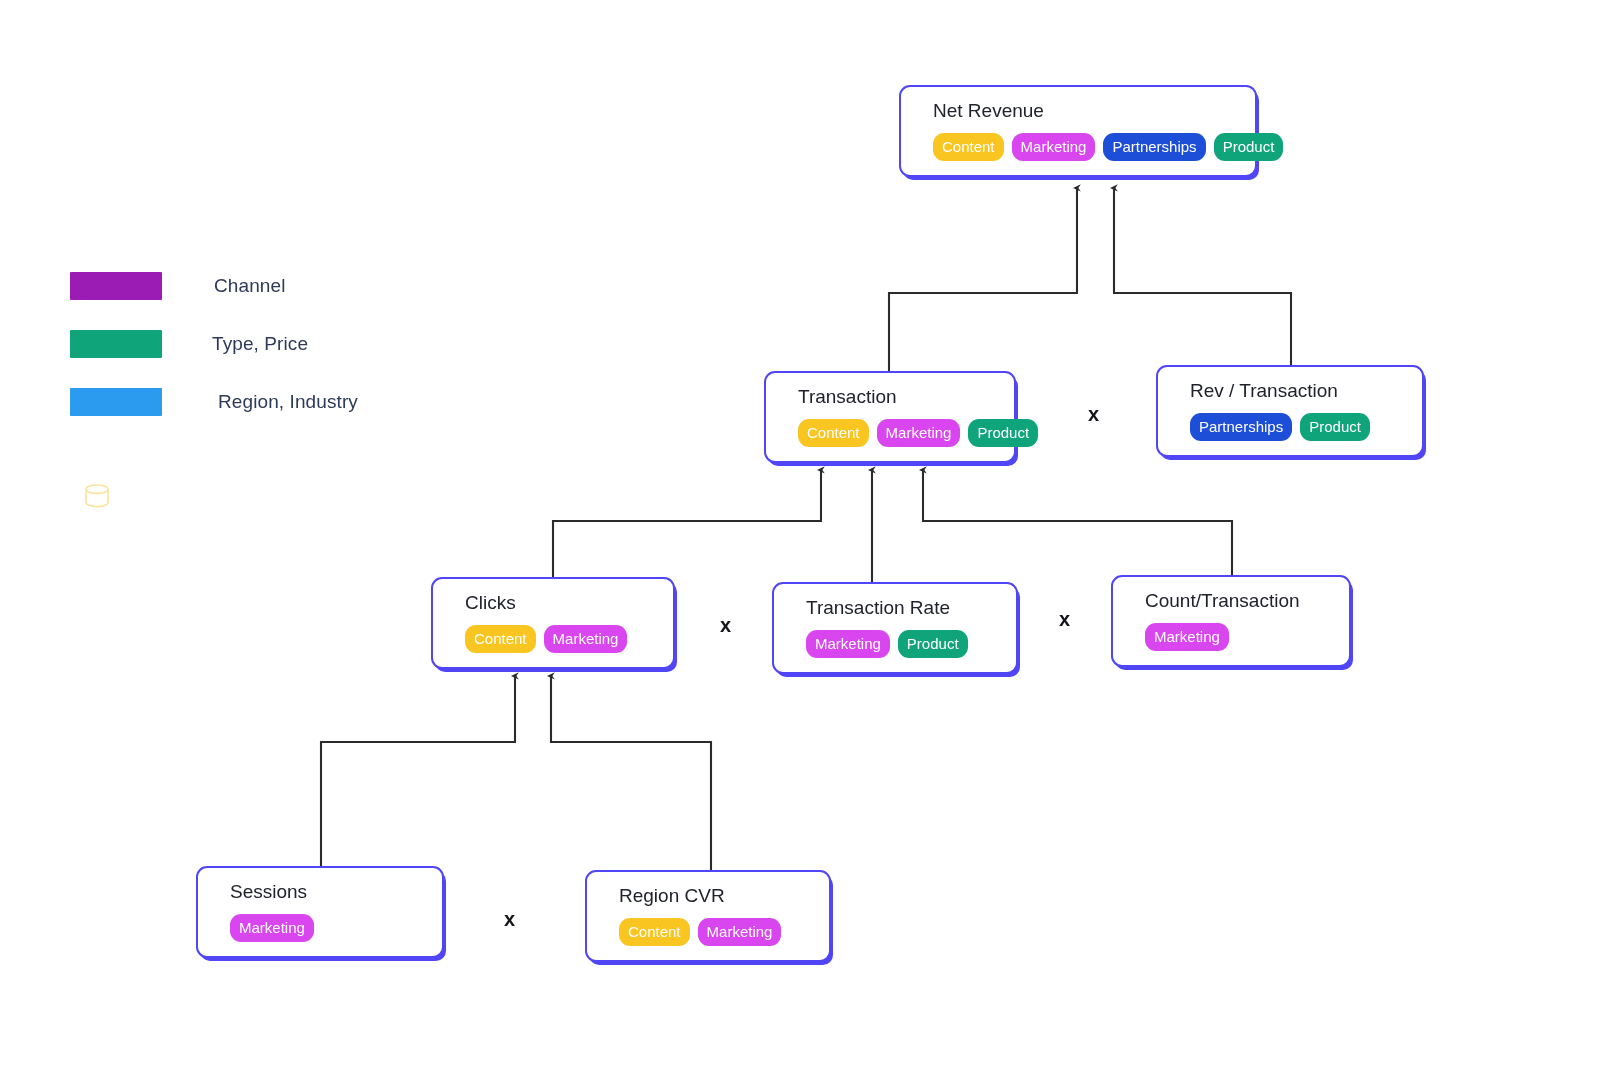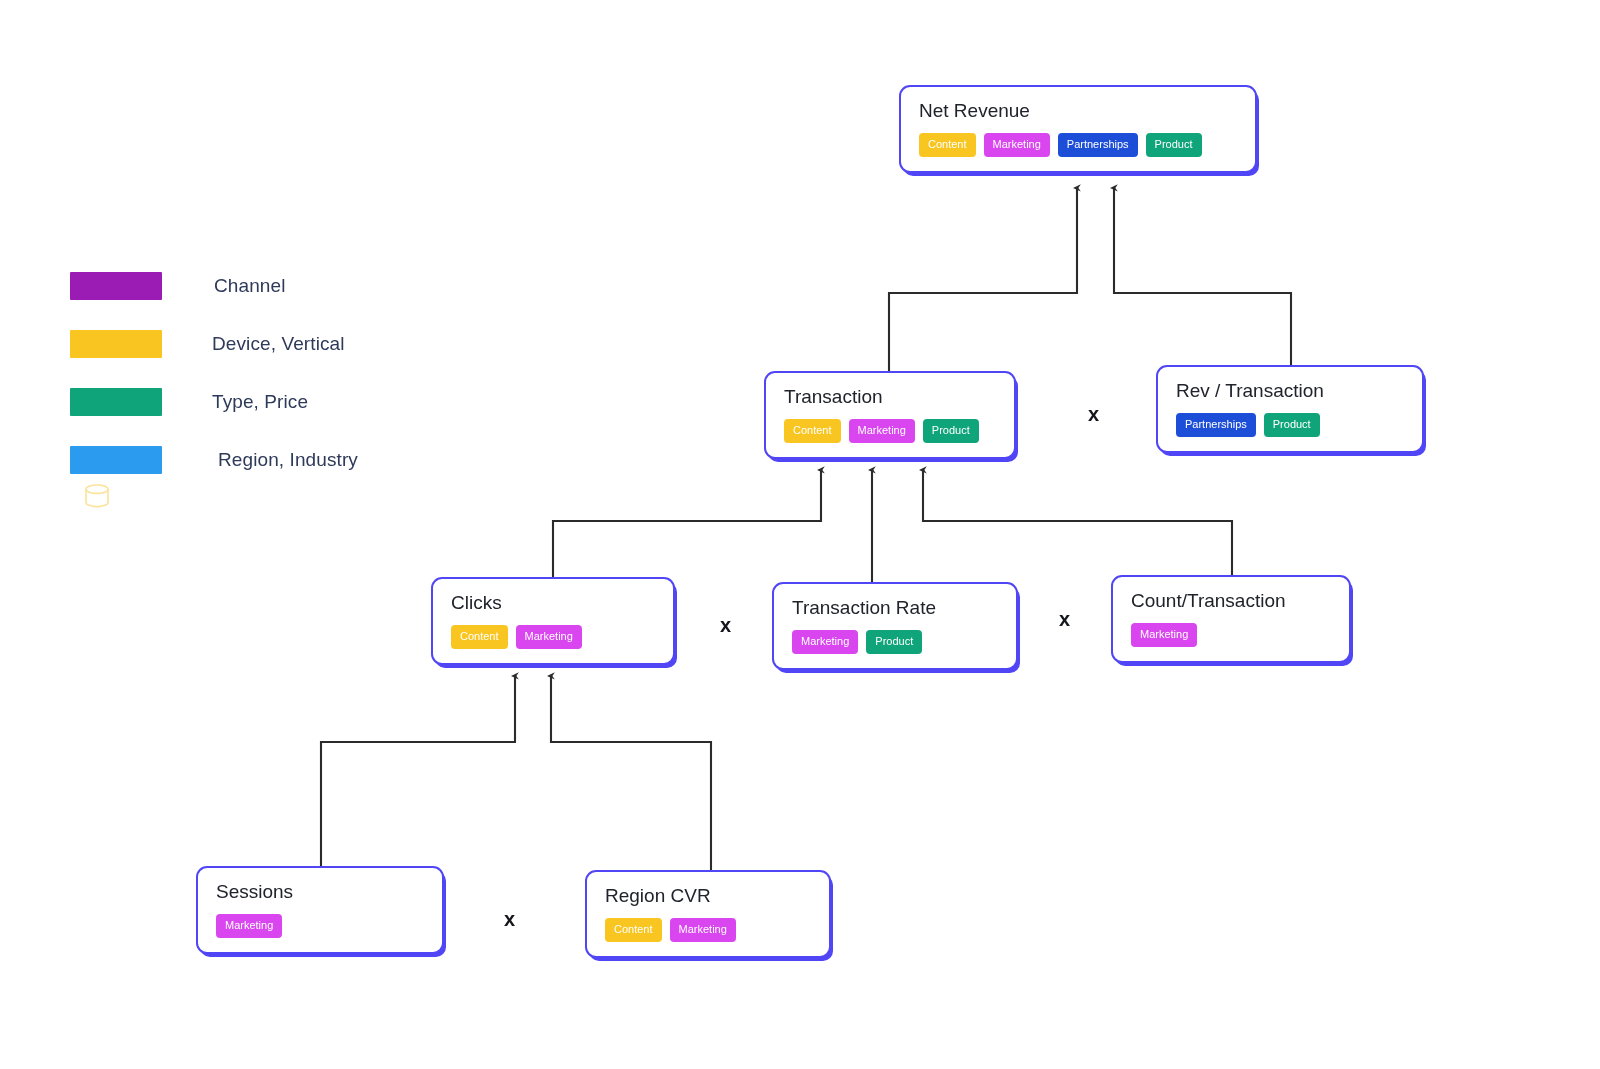--- a/index.html
+++ b/index.html
@@ -69,41 +69,41 @@
   }
 
   
   .node {
     position: absolute;
     box-sizing: border-box;
     background: #ffffff;
     border: 2px solid #5146F5;
     border-radius: 11px;
     box-shadow: 3px 4px 0 -1px #5146F5;
-    padding: 13px 18px 14px 18px;
+    padding: 13px 18px 14px 32px;
   }
   .node-title {
     font-size: 19px;
     color: #20232b;
     line-height: 1.15;
     margin-bottom: 11px;
     white-space: nowrap;
   }
   .tag-row {
     display: flex;
     gap: 8px;
     align-items: center;
   }
   .tag {
     display: inline-block;
-    font-size: 11px;
+    font-size: 15px;
     line-height: 1;
     color: #ffffff;
     padding: 6px 9px 7px 9px;
-    border-radius: 4px;
+    border-radius: 11px;
     white-space: nowrap;
   }
   .tag.content      { background: #F9C521; }
   .tag.marketing    { background: #d946ef; }
   .tag.partnerships { background: #1d4ed8; }
   .tag.product      { background: #0FA47A; }
 
   
   .op {
     position: absolute;
@@ -143,24 +143,20 @@
     </g>
   </svg>
 
   <div id="legend">
 
     <div class="legend-row">
       <span class="legend-swatch" style="background:#9B1BB5"></span>
       <span class="legend-label">Channel</span>
     </div>
 
-    <div class="legend-row">
-      <span class="legend-swatch" style="background:#F9C521"></span>
-      <span class="legend-label" style="left:124px">Device, Vertical</span>
-    </div>
 
     <div class="legend-row">
       <span class="legend-swatch" style="background:#0FA47A"></span>
       <span class="legend-label" style="left:124px">Type, Price</span>
     </div>
 
     <div class="legend-row indent">
       <span class="legend-swatch" style="background:#2B9BEF"></span>
       <span class="legend-label">Region, Industry</span>
     </div>

